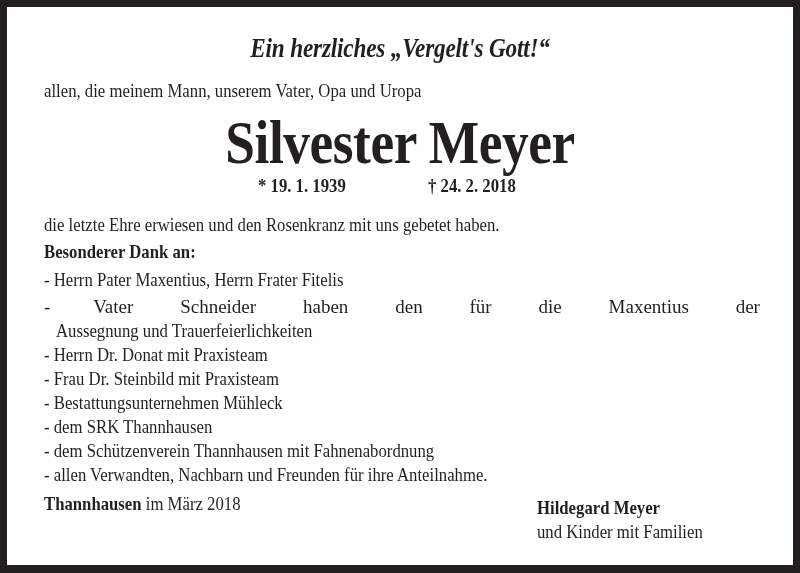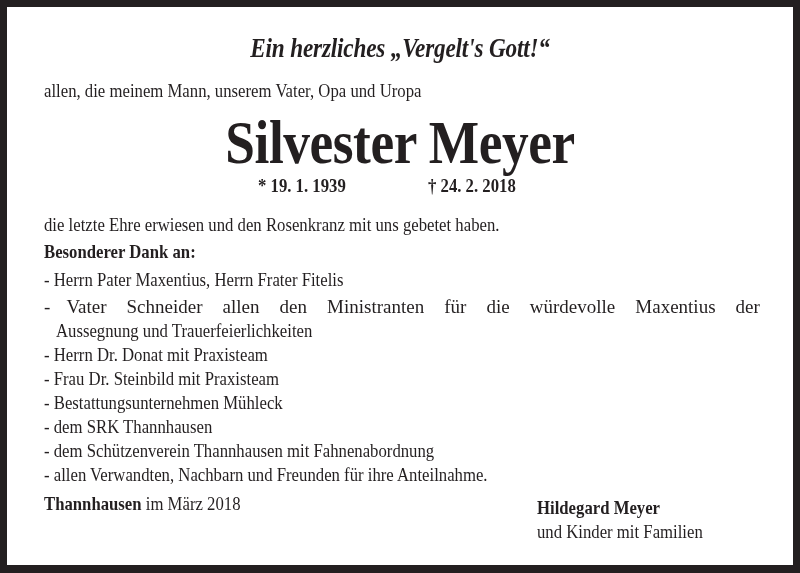--- a/index.html
+++ b/index.html
@@ -64,26 +64,24 @@
   <div class="abs body-txt" style="left:37px; top:207px;">die letzte Ehre erwiesen und den Rosenkranz mit uns gebetet haben.</div>
 
   <div class="abs body-txt bold" style="left:37px; top:234px;">Besonderer Dank an:</div>
 
   <div class="abs body-txt" style="left:37px; top:262px;">- Herrn Pater Maxentius, Herrn Frater Fitelis</div>
 
   <div class="abs justify-line">
     <span>-</span>
     <span style="margin-left:-4px">Vater</span>
     <span>Schneider</span>
-    <span>allen</span>
+    <span>haben</span>
     <span>den</span>
-    <span>Ministranten</span>
     <span>für</span>
     <span>die</span>
-    <span>würdevolle</span>
     <span>Maxentius</span>
     <span>der</span>
   </div>
 
   <div class="abs body-txt" style="left:49px; top:313px;">Aussegnung und Trauerfeierlichkeiten</div>
   <div class="abs body-txt" style="left:37px; top:337px;">- Herrn Dr. Donat mit Praxisteam</div>
   <div class="abs body-txt" style="left:37px; top:361px;">- Frau Dr. Steinbild mit Praxisteam</div>
   <div class="abs body-txt" style="left:37px; top:385px;">- Bestattungsunternehmen Mühleck</div>
   <div class="abs body-txt" style="left:37px; top:409px;">- dem SRK Thannhausen</div>
   <div class="abs body-txt" style="left:37px; top:433px;">- dem Schützenverein Thannhausen mit Fahnenabordnung</div>

